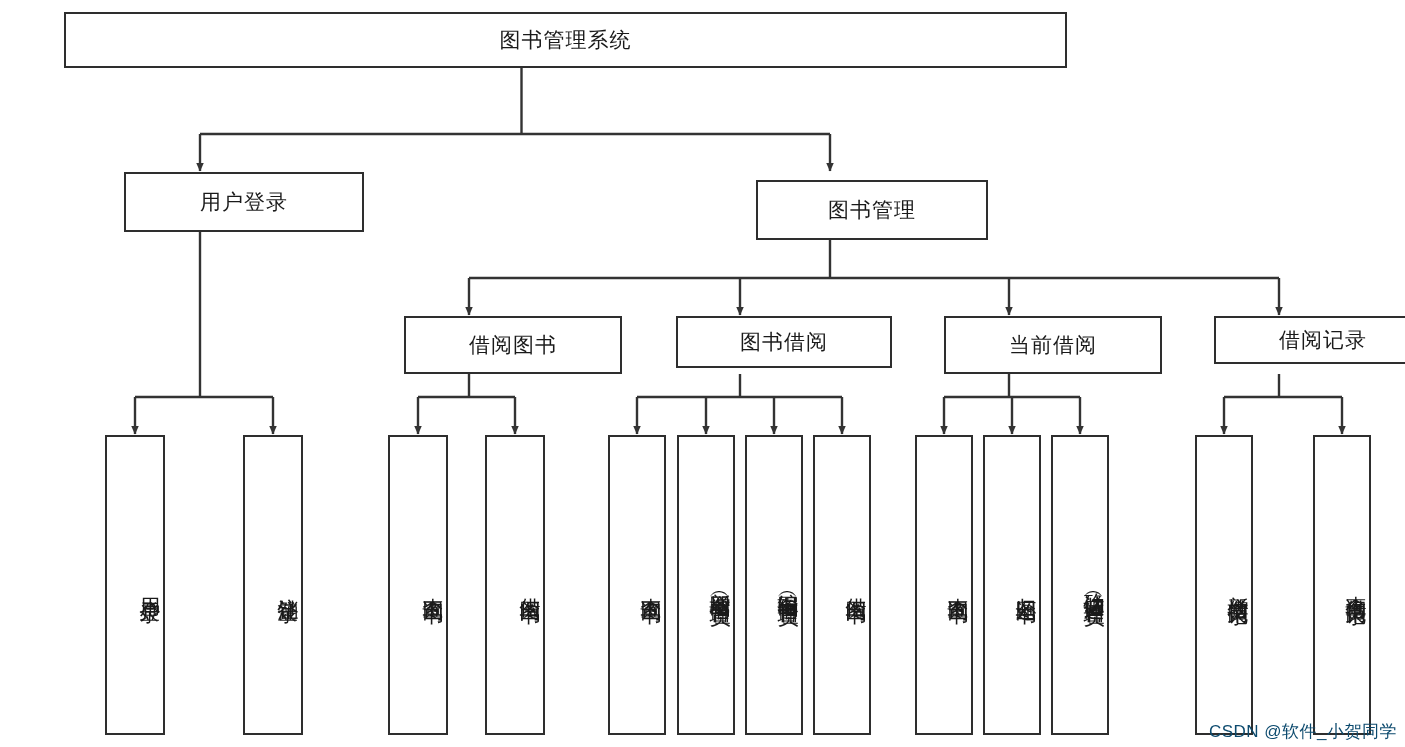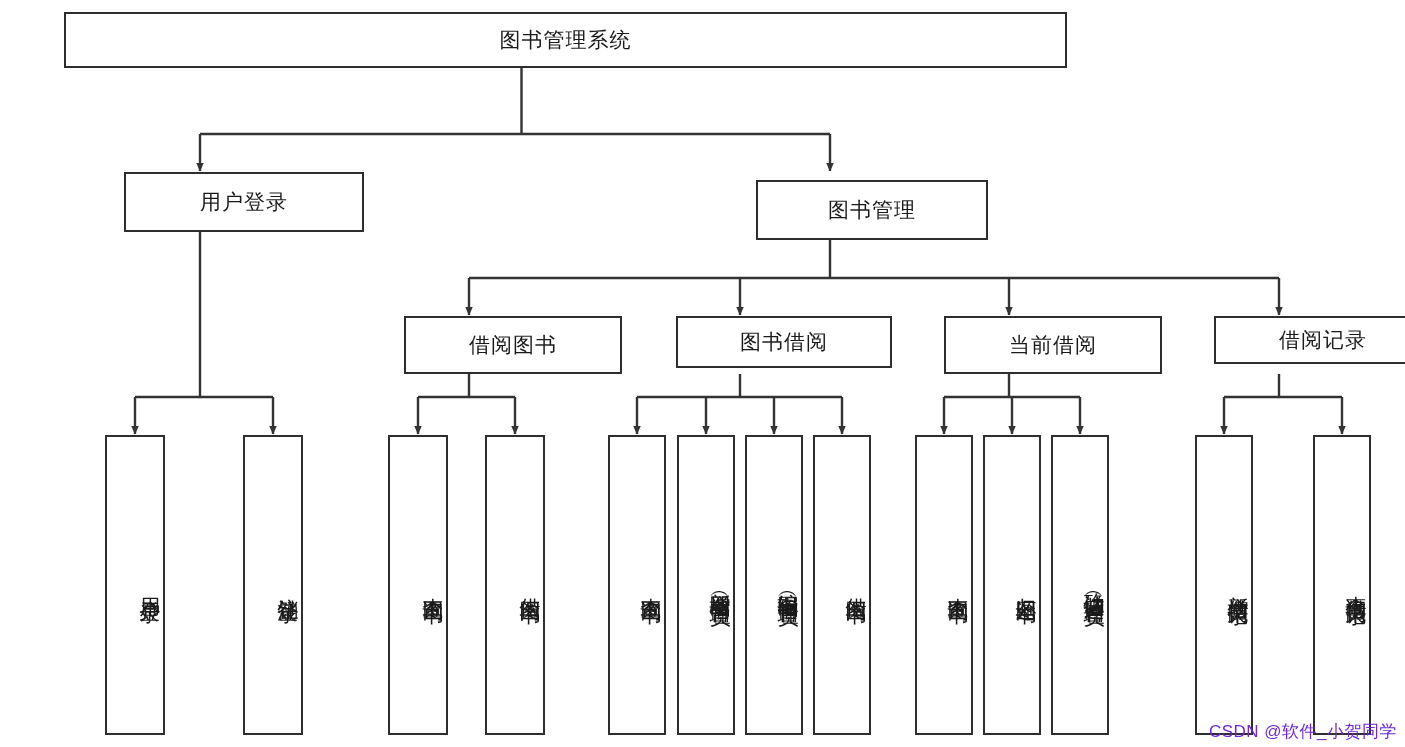--- a/index.html
+++ b/index.html
@@ -55,21 +55,21 @@
   .node.vert .vlabel {
     writing-mode: vertical-rl;
     text-orientation: upright;
     white-space: nowrap;
   }
   #watermark {
     position: absolute;
     right: 8px;
     bottom: 4px;
     font-size: 17px;
-    color: #6d28d9;
+    color: #0c4a6e;
     z-index: 5;
     white-space: nowrap;
     letter-spacing: 0.5px;
   }
 </style>
 </head>
 <body>
 
 <div id="canvas">
 

